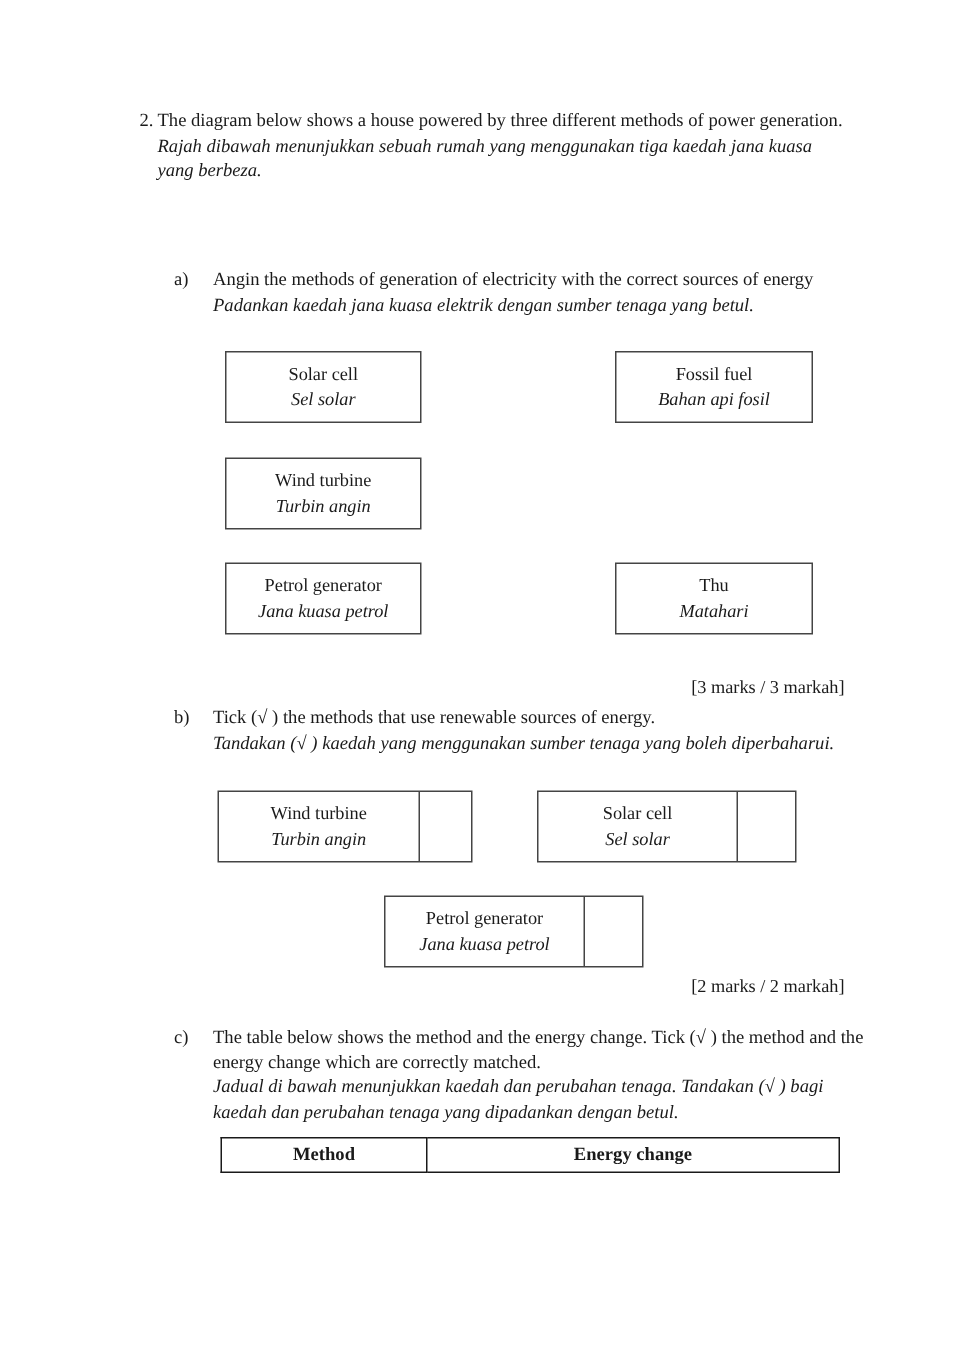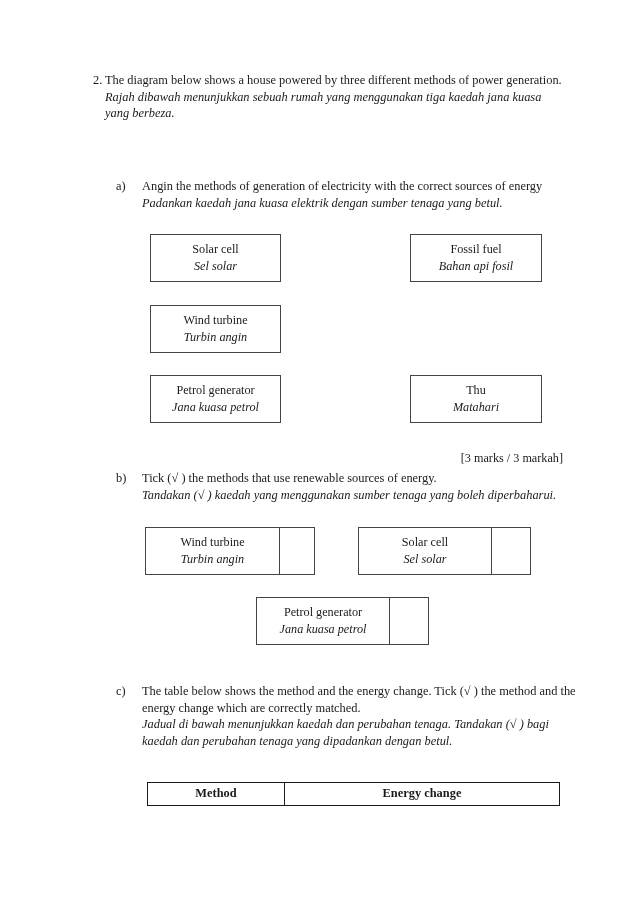--- a/index.html
+++ b/index.html
@@ -148,21 +148,21 @@
   #b-box-2 .tick-cell  { width: 38px; }
 
   #b-box-3 { left: 256px; top: 597px; width: 173px; height: 48px; }
   #b-box-3 .label-cell { width: 133px; }
   #b-box-3 .tick-cell  { width: 38px; }
 
   
   .c-table {
     position: absolute;
     left: 147px;
-    top: 782px;
+    top: 758px;
     width: 410px;
     border-collapse: collapse;
     table-layout: fixed;
   }
   .c-table th {
     border: 1.4px solid #1a1a1a;
     font-size: 12.4px;
     font-weight: bold;
     padding: 3px 0 4px 0;
     text-align: center;
@@ -244,20 +244,21 @@
   </div>
 
   <div class="tickbox" id="b-box-3">
     <div class="label-cell">
       <span class="l1">Petrol generator</span>
       <span class="l2">Jana kuasa petrol</span>
     </div>
     <div class="tick-cell"></div>
   </div>
 
+  <div class="marks" id="marks-b">[2 marks / 2 markah]</div>
 
   <div class="part" id="part-c">
     <div class="part-label">c)</div>
     <div class="part-body">
       <span class="eng">The table below shows the method and the energy change. Tick (√ ) the method and the energy change which are correctly matched.</span>
       <br>
       <span class="bm">Jadual di bawah menunjukkan kaedah dan perubahan tenaga. Tandakan (√ ) bagi kaedah dan perubahan tenaga yang dipadankan dengan betul.</span>
     </div>
   </div>
 

